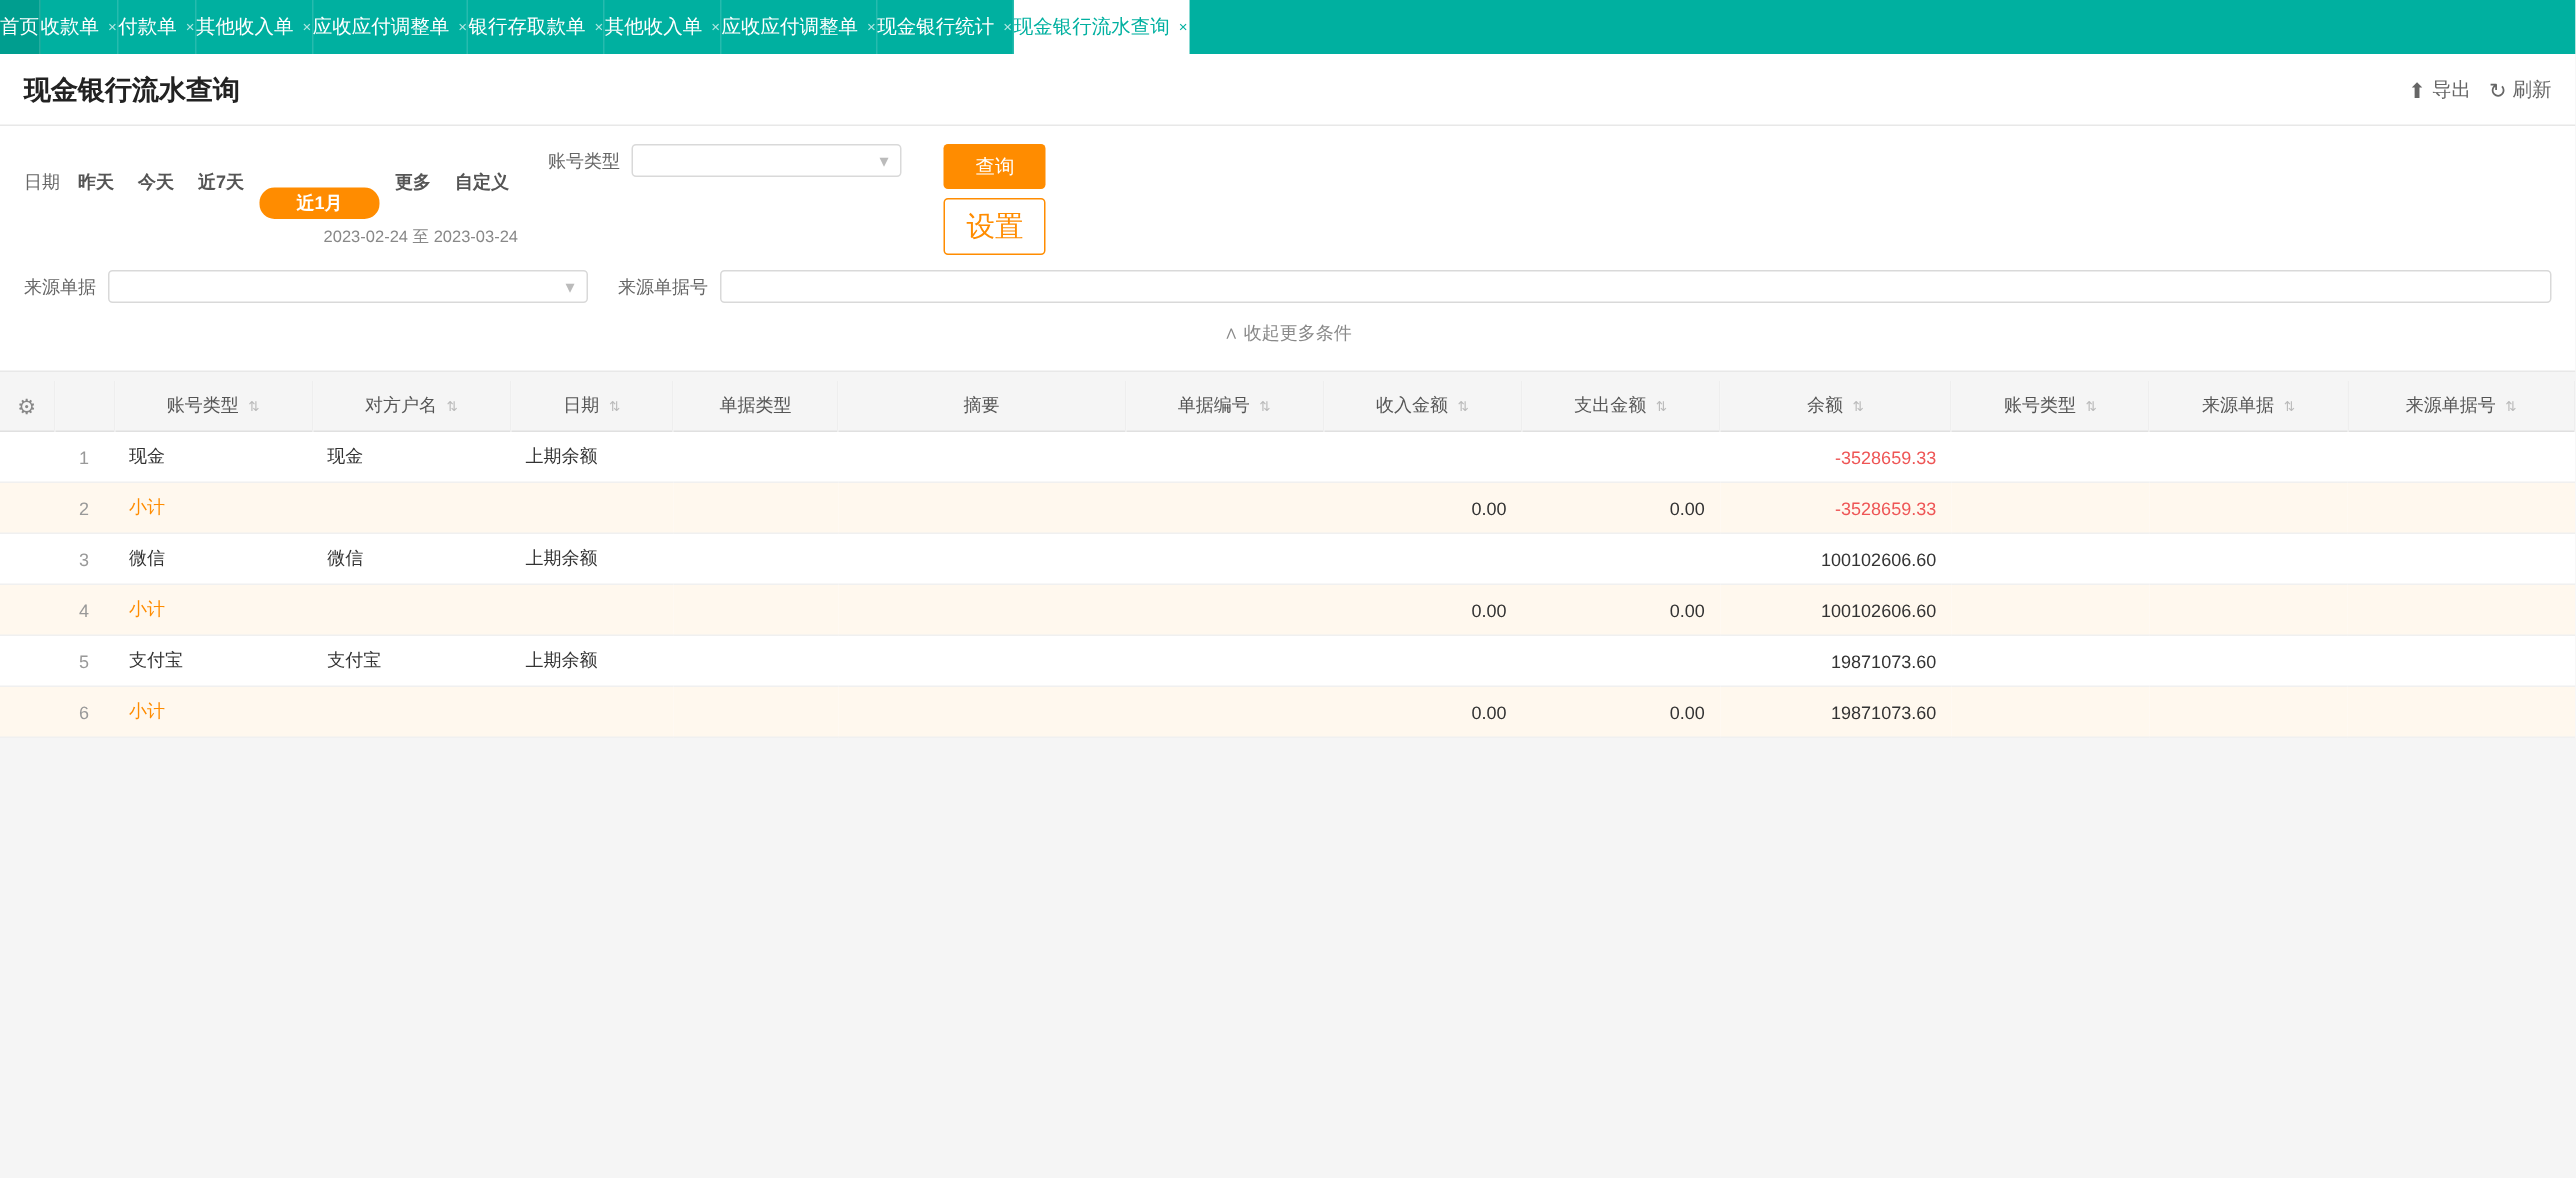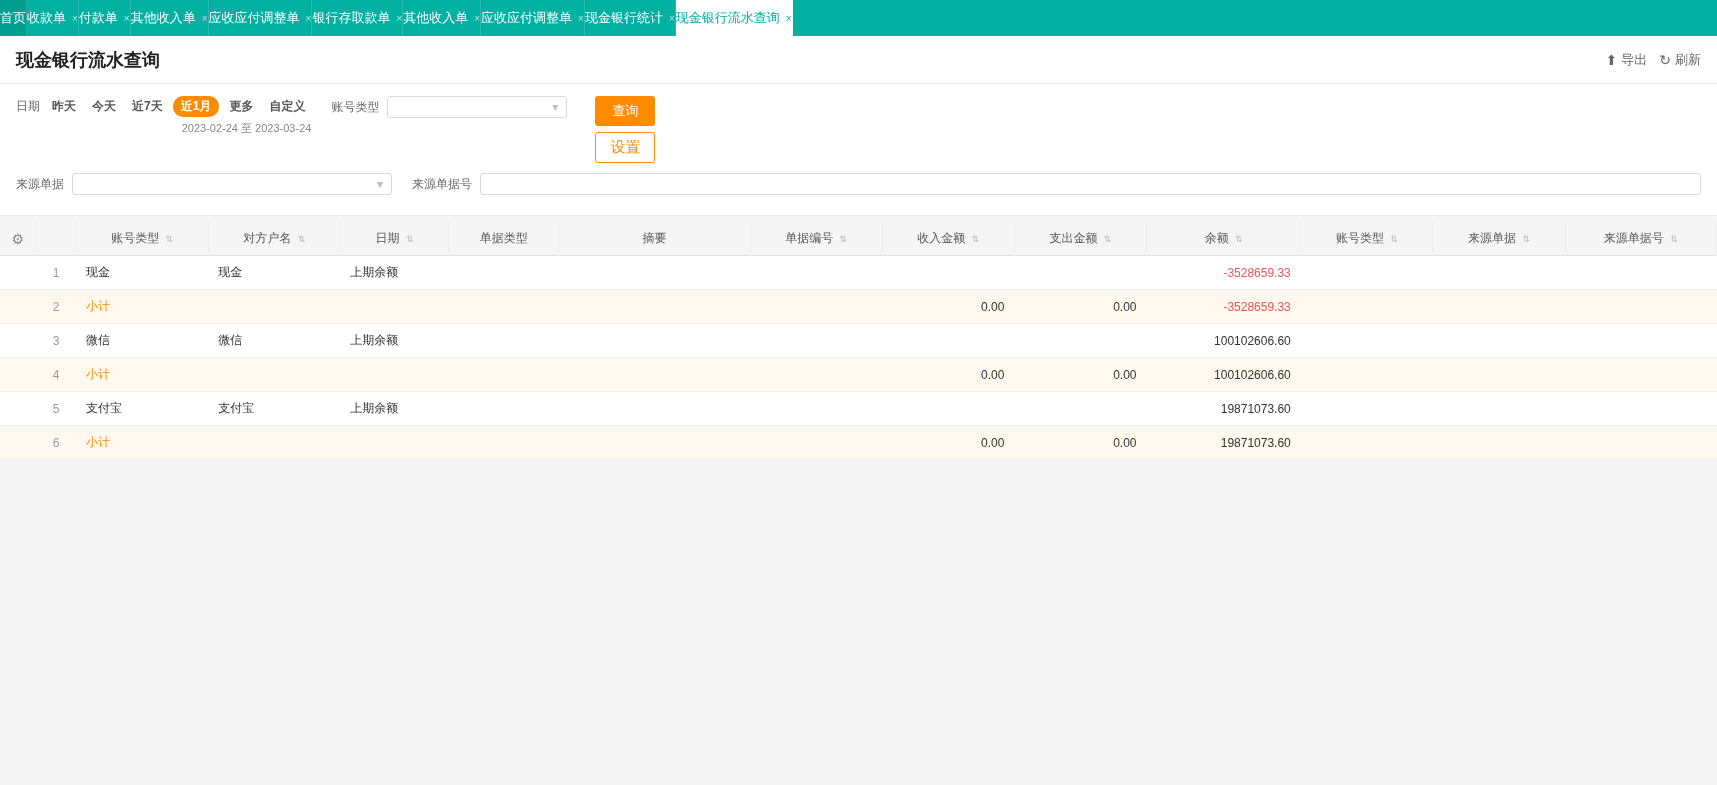--- a/index.html
+++ b/index.html
@@ -85,21 +85,22 @@
       border-radius: 3px;
       cursor: pointer;
       color: #555;
       font-size: 12px;
       font-weight: bold;
     }
     .date-btn.active {
       background: #ff8c00;
       color: #fff;
       border-radius: 10px;
-      padding: 2px 8px;
+      padding: 2px 25px;
+      margin-top: 29px;
     }
     .date-range-text {
       font-size: 11px;
       color: #888;
       margin-top: 2px;
       margin-left: 2px;
     }
     .filter-select {
       display: flex;
       align-items: center;
@@ -135,21 +136,21 @@
       cursor: pointer;
       font-size: 13px;
     }
     .btn-settings {
       background: #fff;
       color: #ff8c00;
       border: 1px solid #ff8c00;
       border-radius: 3px;
       padding: 5px 14px;
       cursor: pointer;
-      font-size: 15px;
+      font-size: 19px;
     }
     .collapse-bar {
       text-align: center;
       padding: 4px;
       color: #888;
       cursor: pointer;
       font-size: 12px;
     }
 
     
@@ -310,20 +311,23 @@
         </div>
 
         <div style="display:flex; align-items:center; gap:8px; flex:1;">
           <span class="filter-label">来源单据号</span>
           <input class="filter-input" style="flex: 1 1 0%;">
         </div>
       </div>
     </div>
   </div>
 
+  <div class="collapse-bar">
+    <span>∧ 收起更多条件</span>
+  </div>
 </div>
 
 <div class="table-container">
   <table>
     <thead>
       <tr>
         <th class="settings-col">
           <span class="gear-icon">⚙</span>
         </th>
         <th style="width:40px;"></th>

